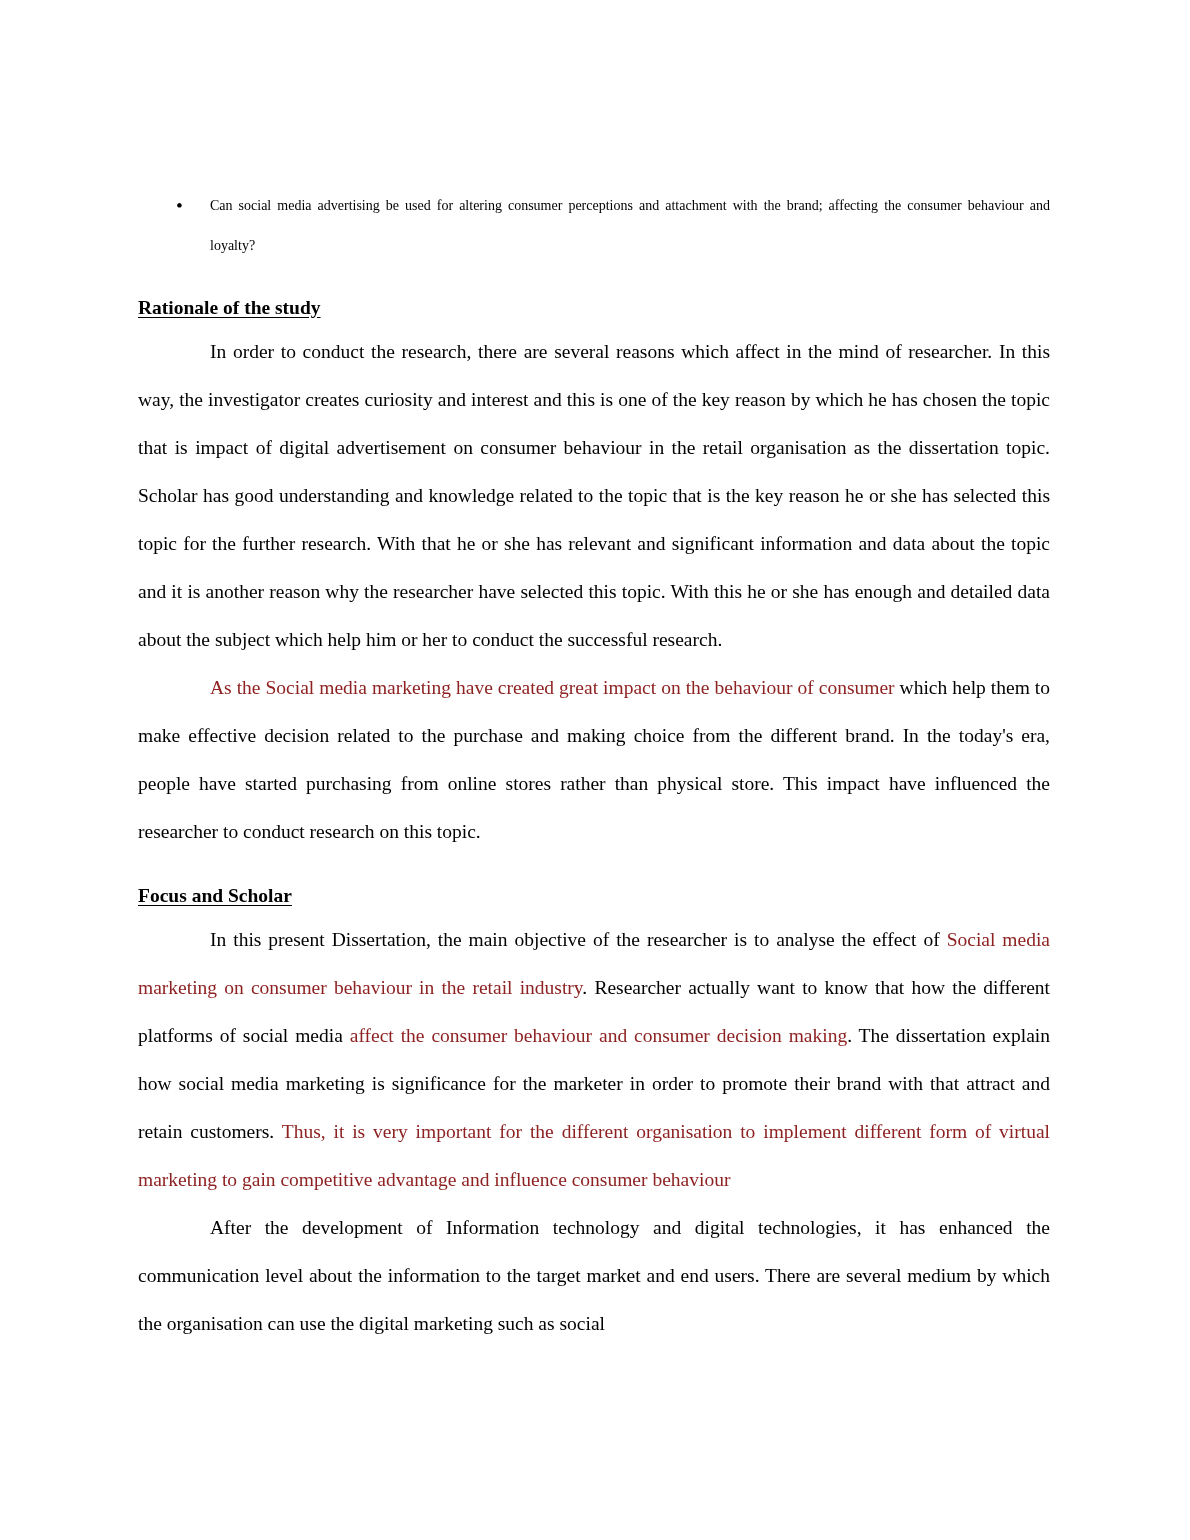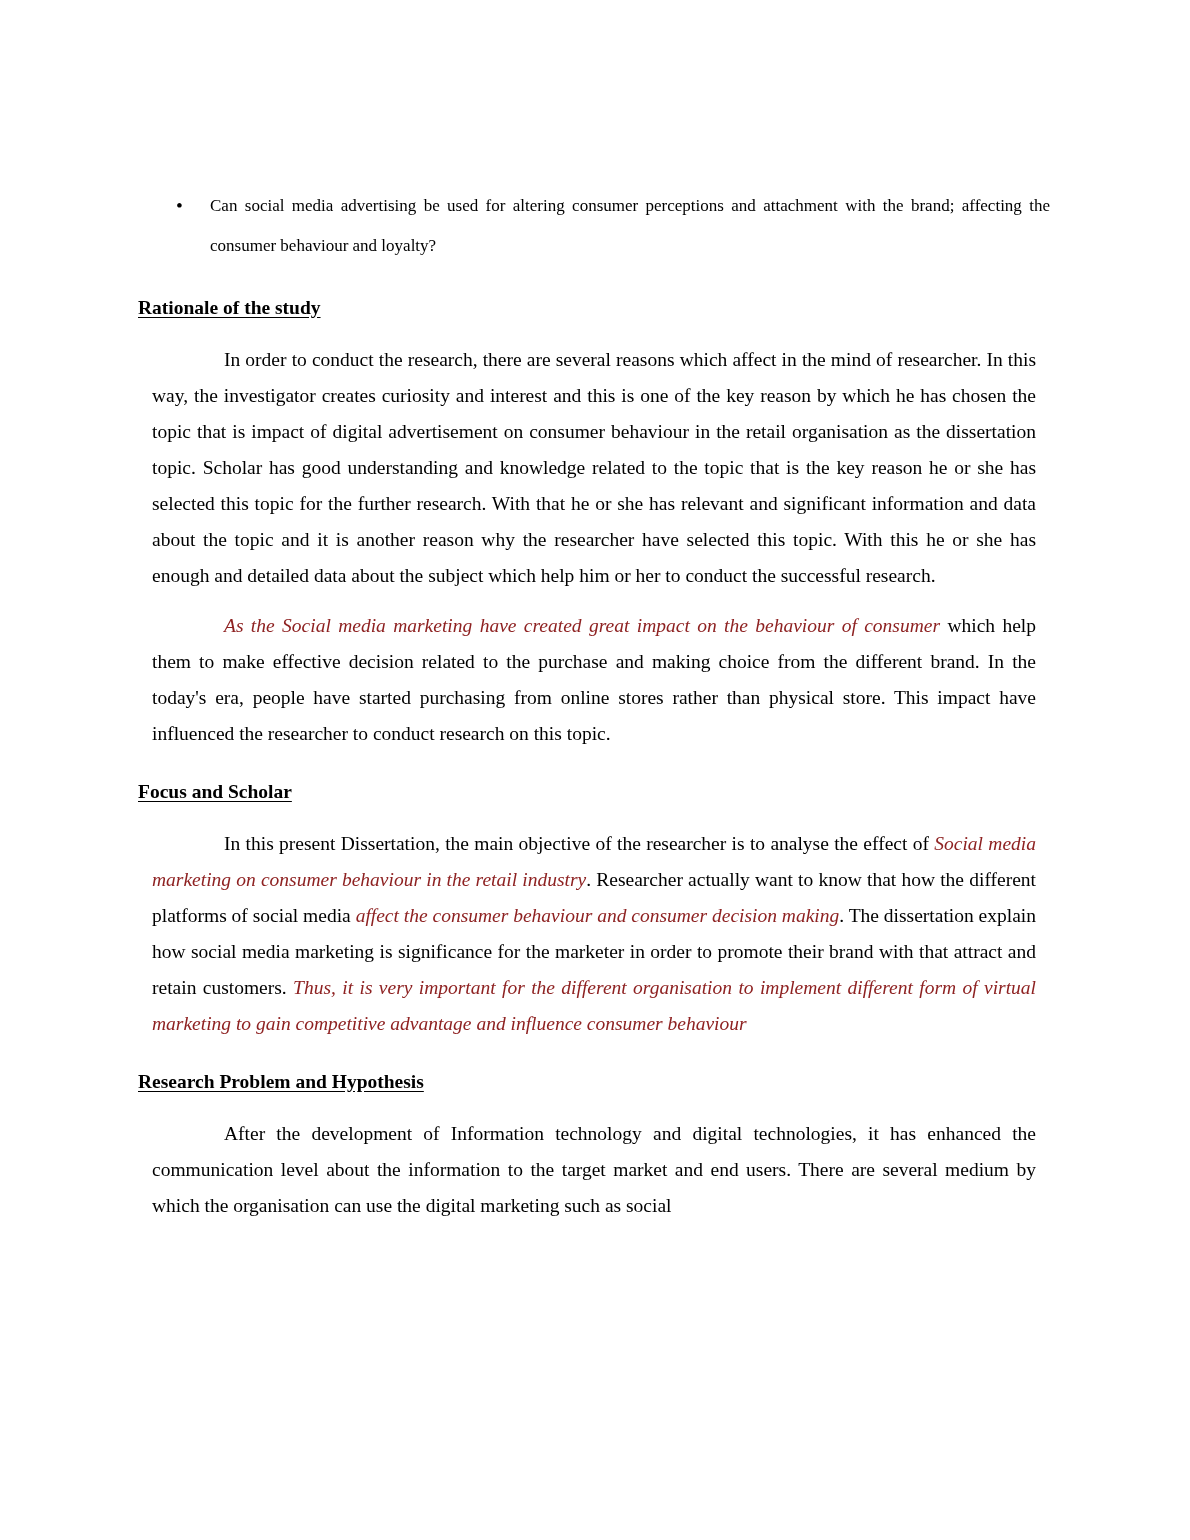--- a/index.html
+++ b/index.html
@@ -28,21 +28,21 @@
   }
   
   .bullet-list {
     margin: 0 0 0 0;
     padding: 0;
     list-style: none;
   }
   .bullet-item {
     position: relative;
     padding-left: 72px;
-    font-size: 17px;
+    font-size: 14px;
     line-height: 40px;
     text-align: justify;
     text-justify: inter-word;
     margin: 0;
   }
   .bullet-item::before {
     content: "\2022";
     position: absolute;
     left: 38px;
     top: 0;
@@ -56,31 +56,30 @@
     font-weight: bold;
     text-decoration: underline;
     text-underline-offset: 3px;
     margin: 20px 0 0 0;
     display: block;
     width: fit-content;
   }
   
   .body-par {
     font-size: 19.5px;
-    line-height: 36px;
+    line-height: 48px;
     text-align: justify;
     text-justify: inter-word;
-    margin: 14px;
+    margin: 0;
     text-indent: 72px;
     hyphens: none;
   }
   .gap-small { height: 2px; }
   .red {
     color: #8e2222;
-    font-style: italic;
   }
 </style>
 </head>
 <body>
 
 <div class="page">
   <div class="content">
 
     <ul class="bullet-list">
       <li class="bullet-item">Can social media advertising be used for altering consumer perceptions and attachment with the brand; affecting the consumer behaviour and loyalty?</li>
@@ -91,18 +90,17 @@
     <h2 class="section-heading">Rationale of the study</h2>
 
     <p class="body-par"><span>In order to conduct the research, there are several reasons which affect in the mind of researcher. In this way, the investigator creates curiosity and interest and this is one of the key reason by which he has chosen the topic that is impact of digital advertisement on consumer behaviour in the retail organisation as the dissertation topic. Scholar has good understanding and knowledge related to the topic that is the key reason he or she has selected this topic for the further research. With that he or she has relevant and significant information and data about the topic and it is another reason why the researcher have selected this topic. With this he or she has enough and detailed data about the subject which help him or her to conduct the successful research.</span></p>
 
     <p class="body-par"><span class="red">As the Social media marketing have created great impact on the behaviour of consumer</span><span> which help them to make effective decision related to the purchase and making choice from the different brand. In the today's era, people have started purchasing from online stores rather than physical store. This impact have influenced the researcher to conduct research on this topic.</span></p>
 
     <h2 class="section-heading">Focus and Scholar</h2>
 
     <p class="body-par"><span>In this present Dissertation, the main objective of the researcher is to analyse the effect of </span><span class="red">Social media marketing on consumer behaviour in the retail industry</span><span>. Researcher actually want to know that how the different platforms of social media </span><span class="red">affect the consumer behaviour and consumer decision making</span><span>. The dissertation explain how social media marketing is significance for the marketer in order to promote their brand with that attract and retain customers. </span><span class="red">Thus, it is very important for the different organisation to implement different form of virtual marketing to gain competitive advantage and influence consumer behaviour</span></p>
 
-    <h2 class="section-heading">Research Problem and Hypothesis</h2>
 
     <p class="body-par"><span>After the development of Information technology and digital technologies, it has enhanced the communication level about the information to the target market and end users. There are several medium by which the organisation can use the digital marketing such as social</span></p>
 
   </div>
 </div>
 
 </body></html>

